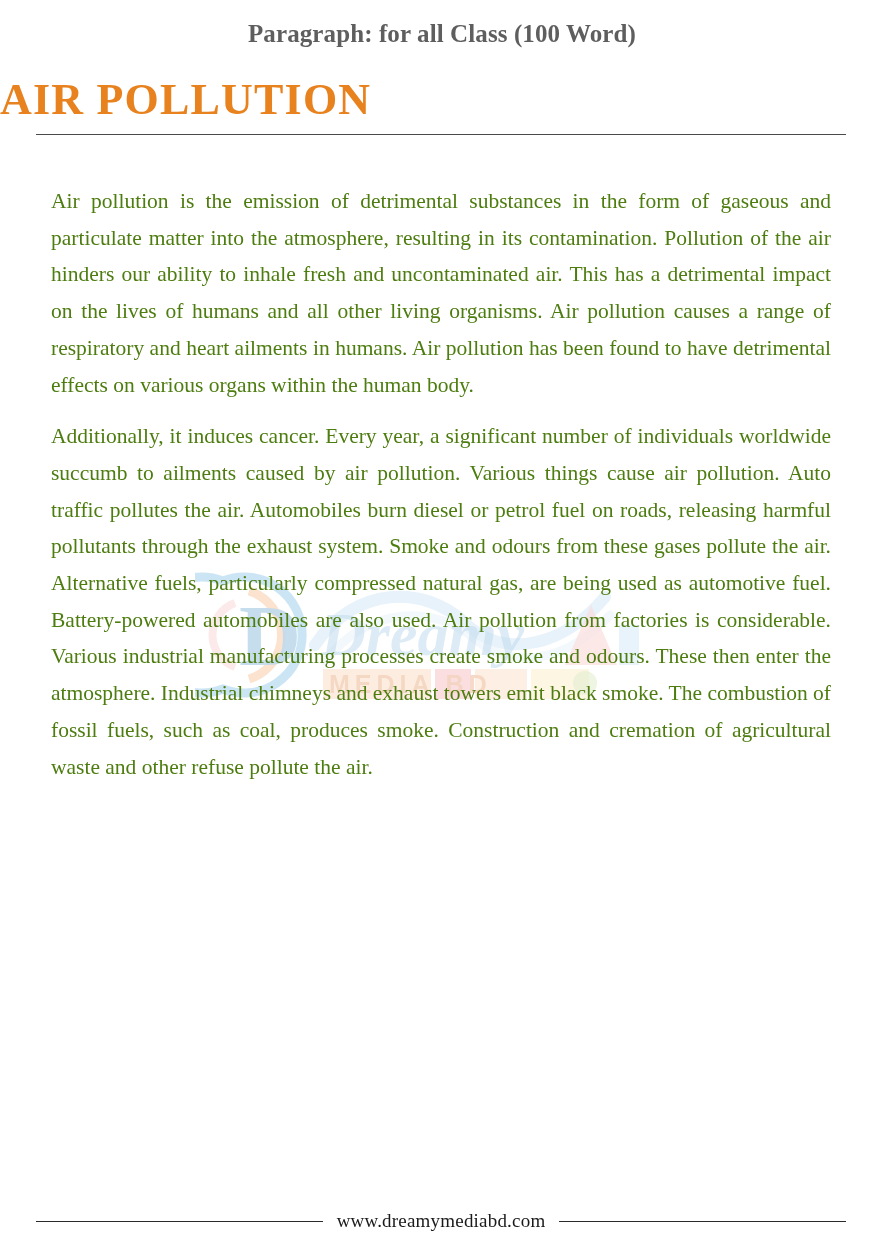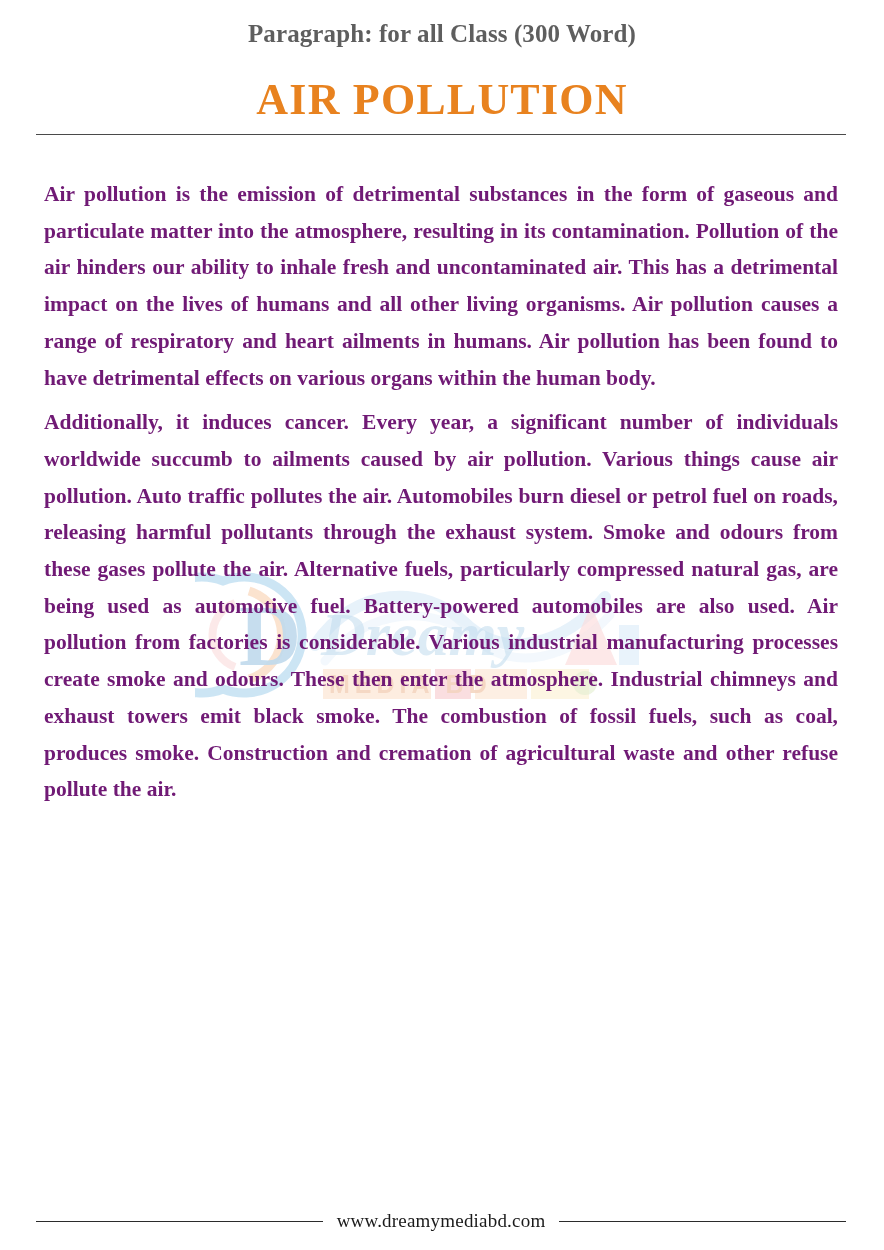--- a/index.html
+++ b/index.html
@@ -47,21 +47,21 @@
     color: #5e5e5e;
     letter-spacing: 0.1px;
     z-index: 2;
   }
 
   .doc-title {
     position: absolute;
     left: 0;
     right: 0;
     top: 74px;
-    text-align: center;
+    text-align: left;
     font-size: 44px;
     font-weight: bold;
     color: #e8821f;
     letter-spacing: 1.2px;
     z-index: 2;
   }
 
   .header-rule {
     position: absolute;
     left: 36px;
@@ -74,28 +74,27 @@
 
   
   .body-wrap {
     position: absolute;
     left: 36px;
     top: 168px;
     width: 810px;
     z-index: 2;
   }
   .para {
-    margin: 8px;
+    margin: 15px;
     text-align: justify;
     text-justify: inter-word;
     font-size: 21.5px;
     line-height: 36.7px;
-    color: #701a75;
+    color: #4d7c0f;
     text-indent: 0;
-    font-weight: bold;
   }
   .para + .para { margin-top: 0; }
   
 
   
   .footer {
     position: absolute;
     left: 36px;
     bottom: 18px;
     width: 810px;
@@ -149,21 +148,21 @@
       </g>
 
       <g transform="translate(370,40)" opacity="0.65">
         <path d="M0 60 L26 0 L52 60 Z" fill="#f28d8d"></path>
         <rect x="54" y="20" width="20" height="40" fill="#8fc1e8"></rect>
         <circle cx="20" cy="78" r="12" fill="#a8c96a"></circle>
       </g>
     </svg>
   </div>
 
-  <div class="doc-subtitle">Paragraph: for all Class (300 Word)</div>
+  <div class="doc-subtitle">Paragraph: for all Class (100 Word)</div>
 
   <div class="doc-title">AIR POLLUTION</div>
 
   <div class="header-rule"></div>
 
   <div class="body-wrap">
     <p class="para">Air pollution is the emission of detrimental substances in the form of gaseous and particulate matter into the atmosphere, resulting in its contamination. Pollution of the air hinders our ability to inhale fresh and uncontaminated air. This has a detrimental impact on the lives of humans and all other living organisms. Air pollution causes a range of respiratory and heart ailments in humans. Air pollution has been found to have detrimental effects on various organs within the human body.</p>
     <p class="para">Additionally, it induces cancer. Every year, a significant number of individuals worldwide succumb to ailments caused by air pollution. Various things cause air pollution. Auto traffic pollutes the air. Automobiles burn diesel or petrol fuel on roads, releasing harmful pollutants through the exhaust system. Smoke and odours from these gases pollute the air. Alternative fuels, particularly compressed natural gas, are being used as automotive fuel. Battery-powered automobiles are also used. Air pollution from factories is considerable. Various industrial manufacturing processes create smoke and odours. These then enter the atmosphere. Industrial chimneys and exhaust towers emit black smoke. The combustion of fossil fuels, such as coal, produces smoke. Construction and cremation of agricultural waste and other refuse pollute the air.</p>
   </div>
 

